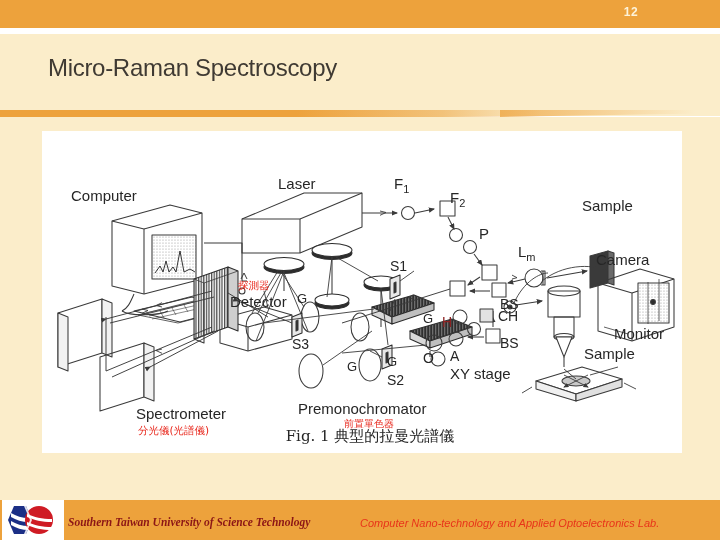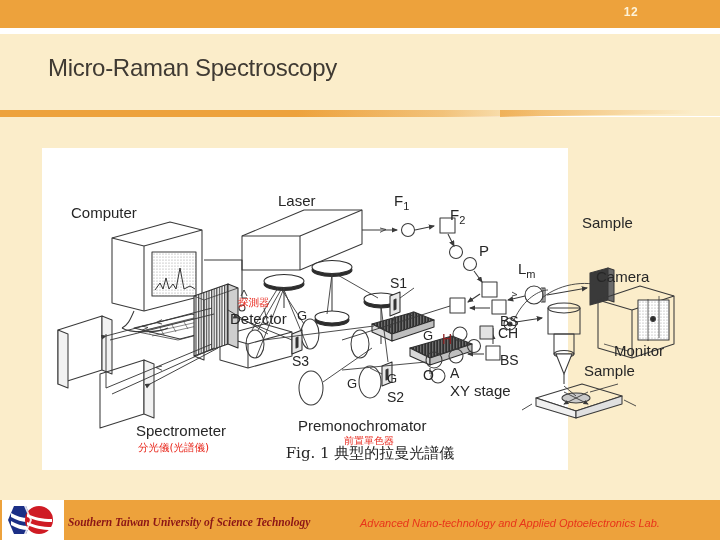--- a/index.html
+++ b/index.html
@@ -36,21 +36,21 @@
     position:absolute;left:500px;top:110px;width:230px;height:7px;
     background:linear-gradient(90deg,rgba(237,162,60,.75) 0%,rgba(251,237,202,0) 85%);
     clip-path:polygon(0 0,100% 0,100% 45%,0 100%);
   }
   .band-fill{
     position:absolute;left:0;top:117px;width:720px;height:383px;background:#fbedca;
   }
 
   
   .content-box{
-    position:absolute;left:42px;top:148px;width:526px;height:322px;
+    position:absolute;left:42px;top:131px;width:640px;height:322px;
     background:#ffffff;
   }
   .fig-wrap{position:absolute;left:0;top:0;width:656px;height:322px;}
   .fig-svg{display:block;width:656px;height:322px;}
 
   
   .footer{
     position:absolute;left:0;top:500px;width:720px;height:40px;background:#eda23c;
   }
   .footer-logo{
@@ -385,15 +385,15 @@
         <path d="M9,13 C14,16 20,18 27,18 L27,22 C20,22 14,20 9,17 Z" fill="#ffffff"></path>
         <path d="M9,21 C14,24 20,26 27,26 L27,30 C20,30 14,28 9,25 Z" fill="#ffffff"></path>
         <circle cx="37" cy="20" r="14" fill="#cf1b24"></circle>
         <path d="M25,14 C32,17 40,19 50,19 L50,22 C40,22 32,20 25,17 Z" fill="#ffffff"></path>
         <path d="M25,22 C32,25 40,27 50,27 L50,30 C40,30 32,28 25,25 Z" fill="#ffffff"></path>
         <path d="M24,6 L30,20 L24,34 L22,34 L28,20 L22,6 Z" fill="#ffffff" opacity="0.85"></path>
       </g>
     </svg>
   </div>
   <div class="footer-left">Southern Taiwan University of Science Technology</div>
-  <div class="footer-right">Advanced Nano-technology and Applied Optoelectronics Lab.</div>
+  <div class="footer-right">Computer Nano-technology and Applied Optoelectronics Lab.</div>
 
 </div>
 
 </body></html>

